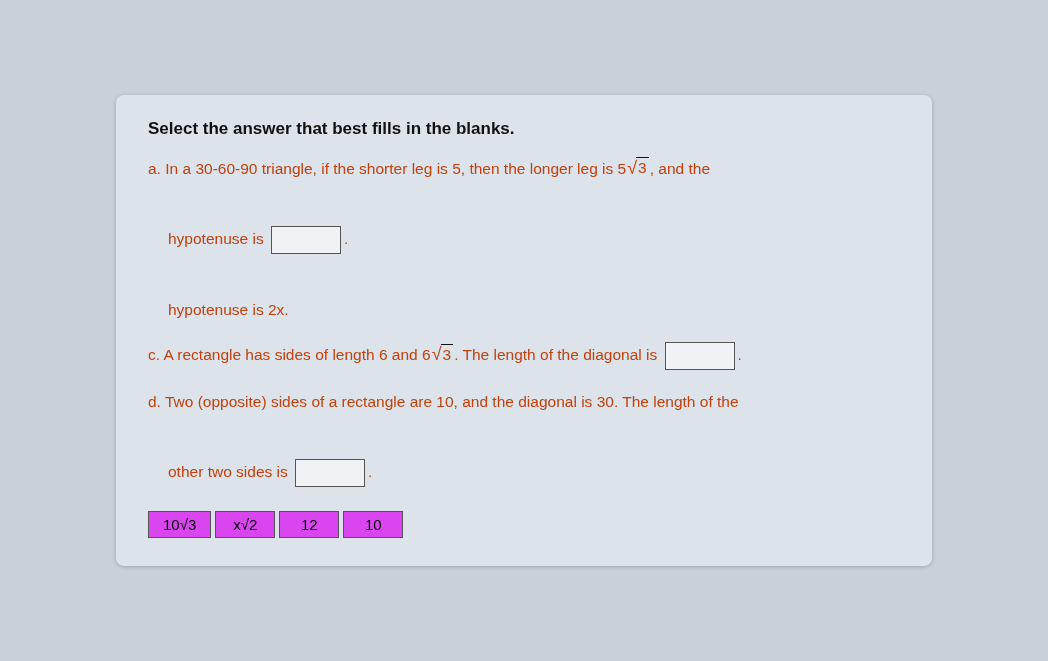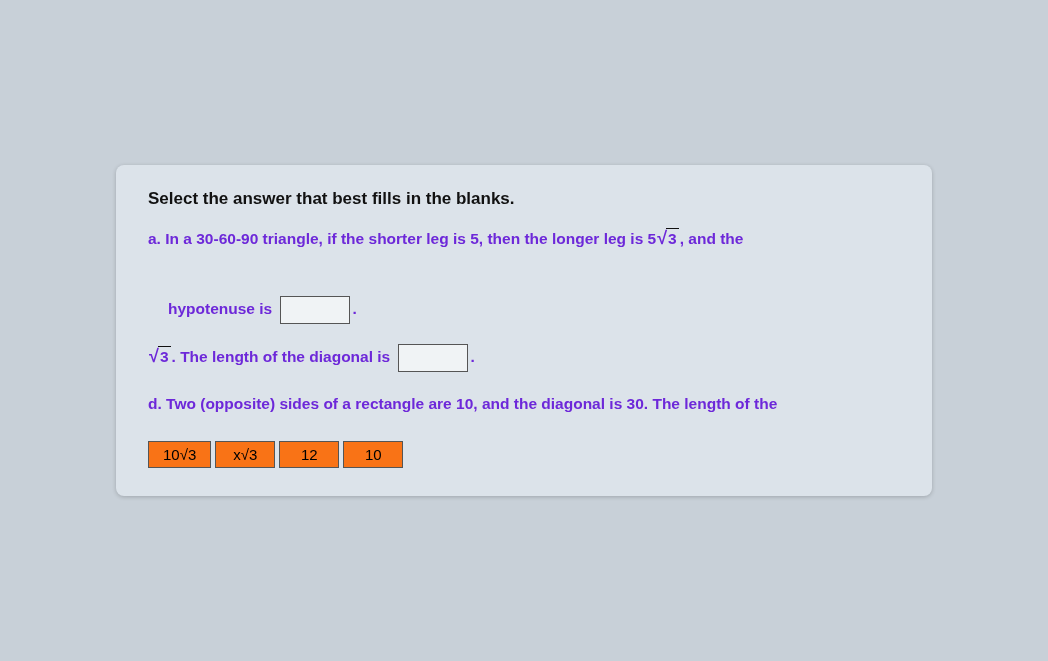--- a/index.html
+++ b/index.html
@@ -27,23 +27,22 @@
     .title {
       font-weight: bold;
       font-size: 17px;
       margin-bottom: 18px;
       color: #111;
     }
 
     .question {
       margin-bottom: 20px;
       line-height: 1.6;
-      color: #6d28d9;
+      color: #c2410c;
       font-size: 15.5px;
-      font-weight: bold;
     }
 
     .question p {
       margin-bottom: 4px;
     }
 
     .inline-box {
       display: inline-block;
       border: 1.5px solid #555;
       width: 70px;
@@ -75,21 +74,21 @@
 
     .answer-row {
       display: flex;
       align-items: center;
       gap: 4px;
       margin-top: 24px;
     }
 
     .answer-chip {
       border: 1.5px solid #555;
-      background: #f97316;
+      background: #d946ef;
       padding: 4px 14px;
       font-size: 15px;
       min-width: 60px;
       text-align: center;
       cursor: pointer;
     }
 
     .second-line {
       padding-left: 20px;
       margin-top: 44px;
@@ -109,38 +108,45 @@
           <span class="sqrt-content">3</span>
         </span><span>, and the</span>
     </p>
     <p class="second-line">
       <span>hypotenuse is</span>
       <span class="inline-box"></span><span>.</span>
     </p>
   </div>
 
   <div class="question">
+    <p class="second-line">
+      <span>hypotenuse is 2x.</span>
+    </p>
   </div>
 
   <div class="question">
     <p>
-      <span class="sqrt-wrapper">
+      <span>c. A rectangle has sides of length 6 and 6</span><span class="sqrt-wrapper">
           <span class="sqrt-symbol">√</span>
           <span class="sqrt-content">3</span>
         </span><span>. The length of the diagonal is</span>
       <span class="inline-box"></span><span>.</span>
     </p>
   </div>
 
   <div class="question">
     <p>
       <span>d. Two (opposite) sides of a rectangle are 10, and the diagonal is 30. The length of the</span>
     </p>
+    <p class="second-line">
+      <span>other two sides is</span>
+      <span class="inline-box"></span><span>.</span>
+    </p>
   </div>
 
   <div class="answer-row">
     <div class="answer-chip">10√3</div>
-    <div class="answer-chip">x√3</div>
+    <div class="answer-chip">x√2</div>
     <div class="answer-chip">12</div>
     <div class="answer-chip">10</div>
   </div>
 
 </div>
 
 </body></html>

